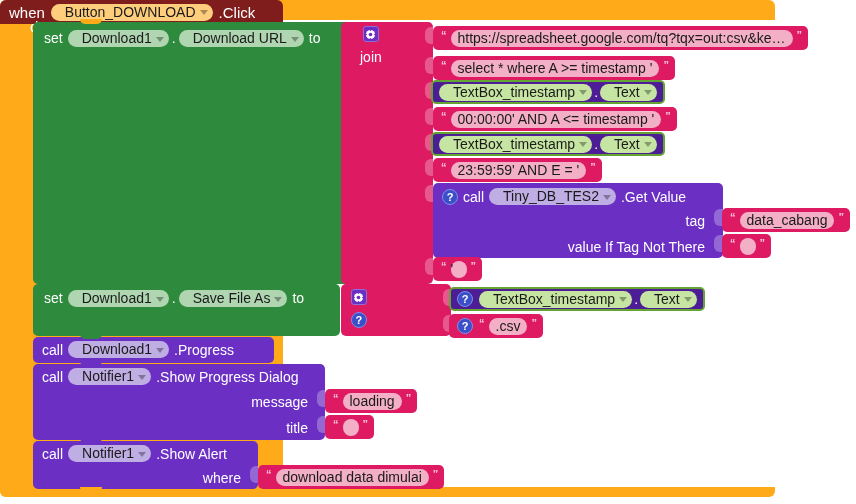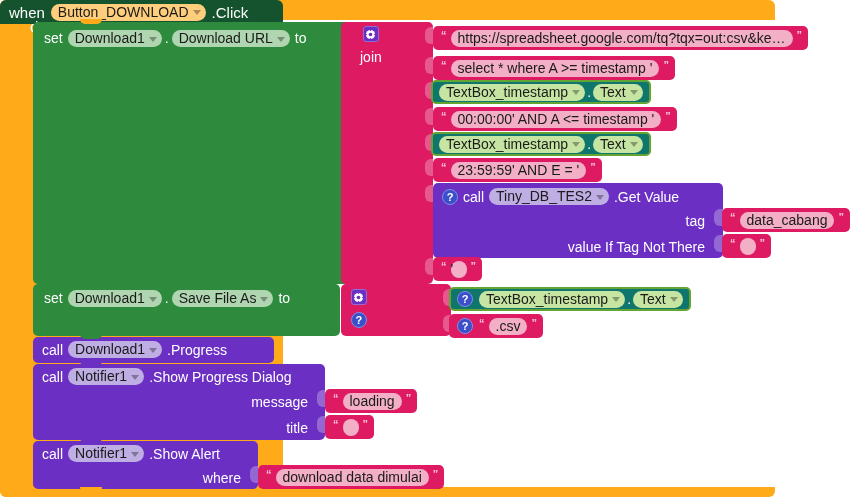--- a/index.html
+++ b/index.html
@@ -23,42 +23,42 @@
 
   
   .event-wrap {
     position: absolute;
     background: #FFAB19;
     border-radius: 6px;
   }
   .event-hdr {
     position: absolute; left: 0; top: 0;
     height: 24px;
-    background: #14532d;
+    background: #7f1d1d;
     border-top-left-radius: 6px;
     border-top-right-radius: 6px;
     display: flex; align-items: center;
     padding-left: 9px;
     gap: 6px;
     color: #ffffff;
     font-size: 15px;
     white-space: nowrap;
   }
   .do-label {
     position: absolute;
     left: 10px;
     color: #ffffff;
     font-size: 15px;
   }
 
   
   .pill {
     display: inline-flex; align-items: center;
     gap: 4px;
-    padding: 0 5px 0 7px;
+    padding: 0 5px 0 14px;
     height: 17px;
     border-radius: 9px;
     font-size: 14px;
     color: #1a1a1a;
     white-space: nowrap;
     line-height: 17px;
   }
   .pill.on-event  { background: #FFCE7C; }
   .pill.on-set    { background: #AFD6B0; }
   .pill.on-getter { background: #C6E5A2; }
@@ -121,21 +121,21 @@
     padding: 0 7px;
     color: #1a1a1a;
     font-size: 14px;
     display: inline-block;
   }
   .strfield.empty { width: 16px; padding: 0; }
 
   
   .get-blk {
     position: absolute;
-    background: #0f766e;
+    background: #4c1d95;
     border: 2px solid #63A432;
     border-radius: 5px;
     height: 24px;
     display: flex; align-items: center;
     padding: 0 6px;
     gap: 4px;
     white-space: nowrap;
   }
 
   

